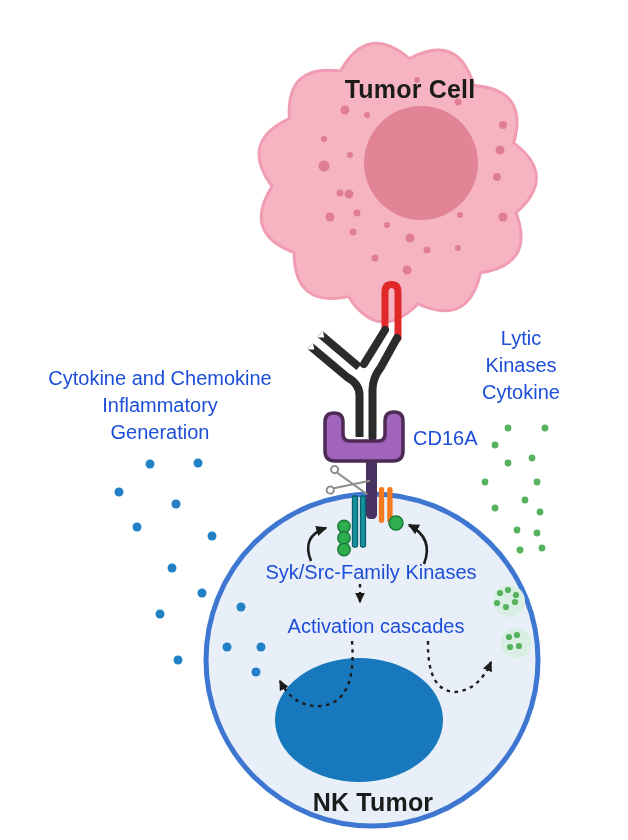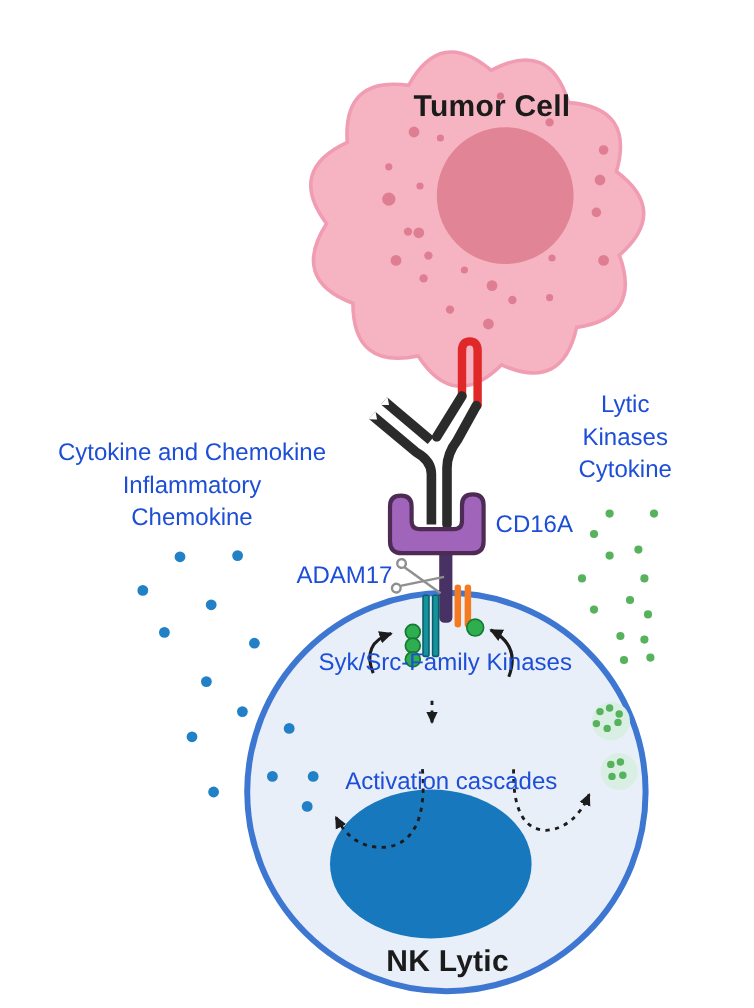--- a/index.html
+++ b/index.html
@@ -174,31 +174,30 @@
         <circle cx="520" cy="550" r="3.4" fill="#57b25d"></circle>
         <circle cx="542" cy="548" r="3.4" fill="#57b25d"></circle>
       </g>
   </svg>
 
   <div class="lbl cell-name" style="left:410px;top:89px;">Tumor Cell</div>
 
   <div class="lbl" style="left:160px;top:405px;">
     <div>Cytokine and Chemokine</div>
     <div>Inflammatory</div>
-    <div>Chemokine</div>
+    <div>Generation</div>
   </div>
 
   <div class="lbl" style="left:521px;top:365px;">
     <div>Lytic</div>
     <div>Kinases</div>
     <div>Cytokine</div>
   </div>
 
   <div class="lbl left-anchored" style="left:413px;top:438px;">CD16A</div>
 
-  <div class="lbl" style="left:287px;top:480px;">ADAM17</div>
-
-  <div class="lbl" style="left:371px;top:553px;">Syk/Src-Family Kinases</div>
-
-  <div class="lbl" style="left:376px;top:652px;">Activation cascades</div>
-
-  <div class="lbl cell-name" style="left:373px;top:802px;">NK Lytic</div>
+
+  <div class="lbl" style="left:371px;top:572px;">Syk/Src-Family Kinases</div>
+
+  <div class="lbl" style="left:376px;top:626px;">Activation cascades</div>
+
+  <div class="lbl cell-name" style="left:373px;top:802px;">NK Tumor</div>
 </div>
 
 </body></html>

